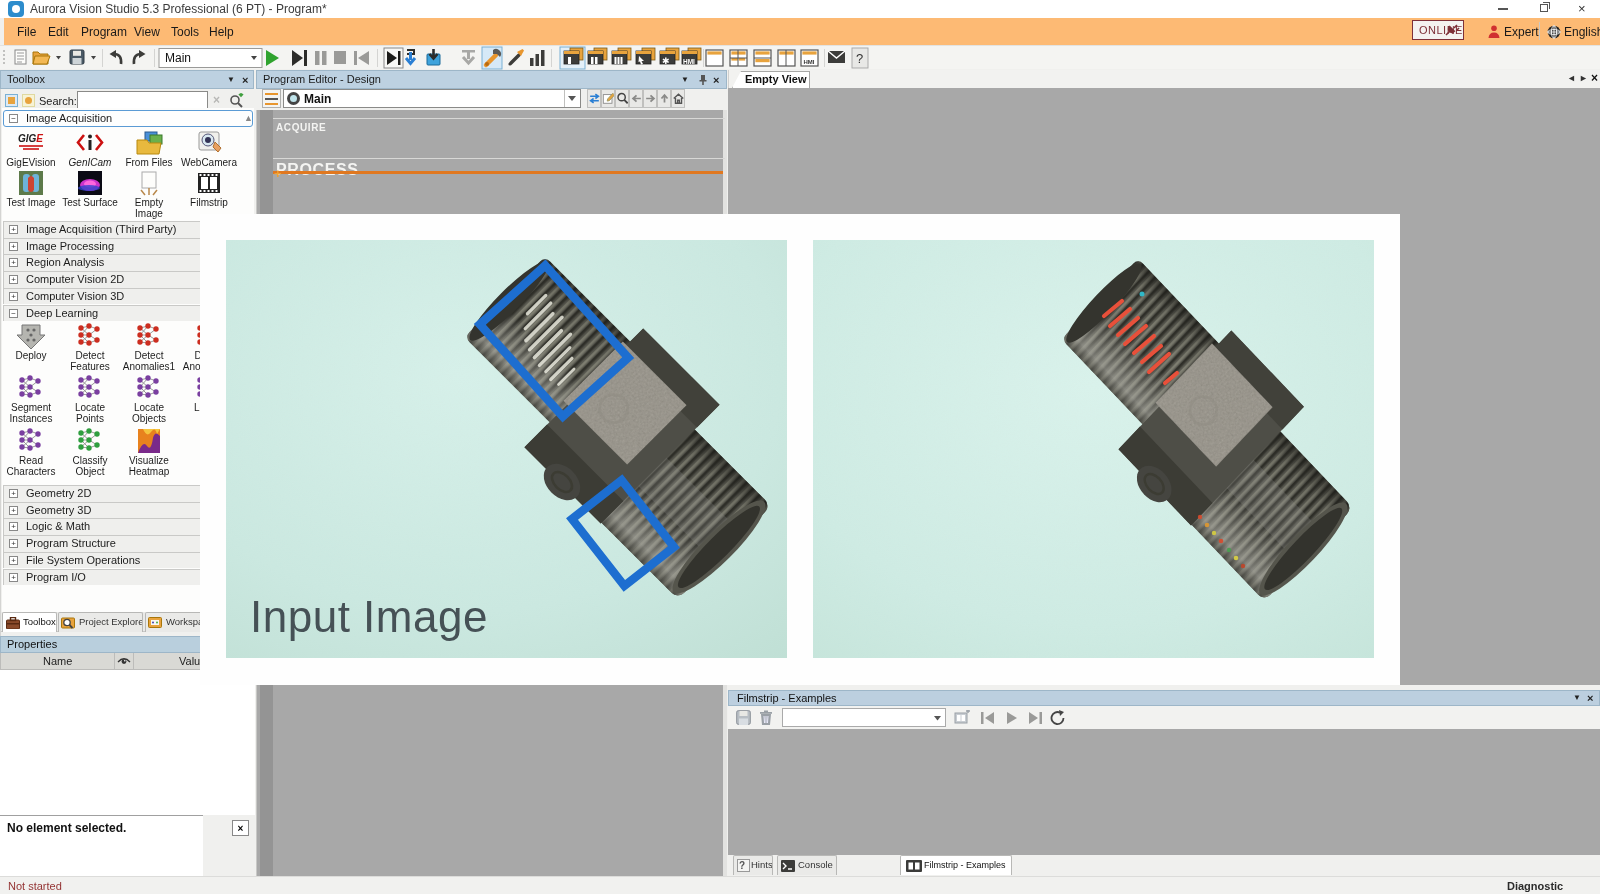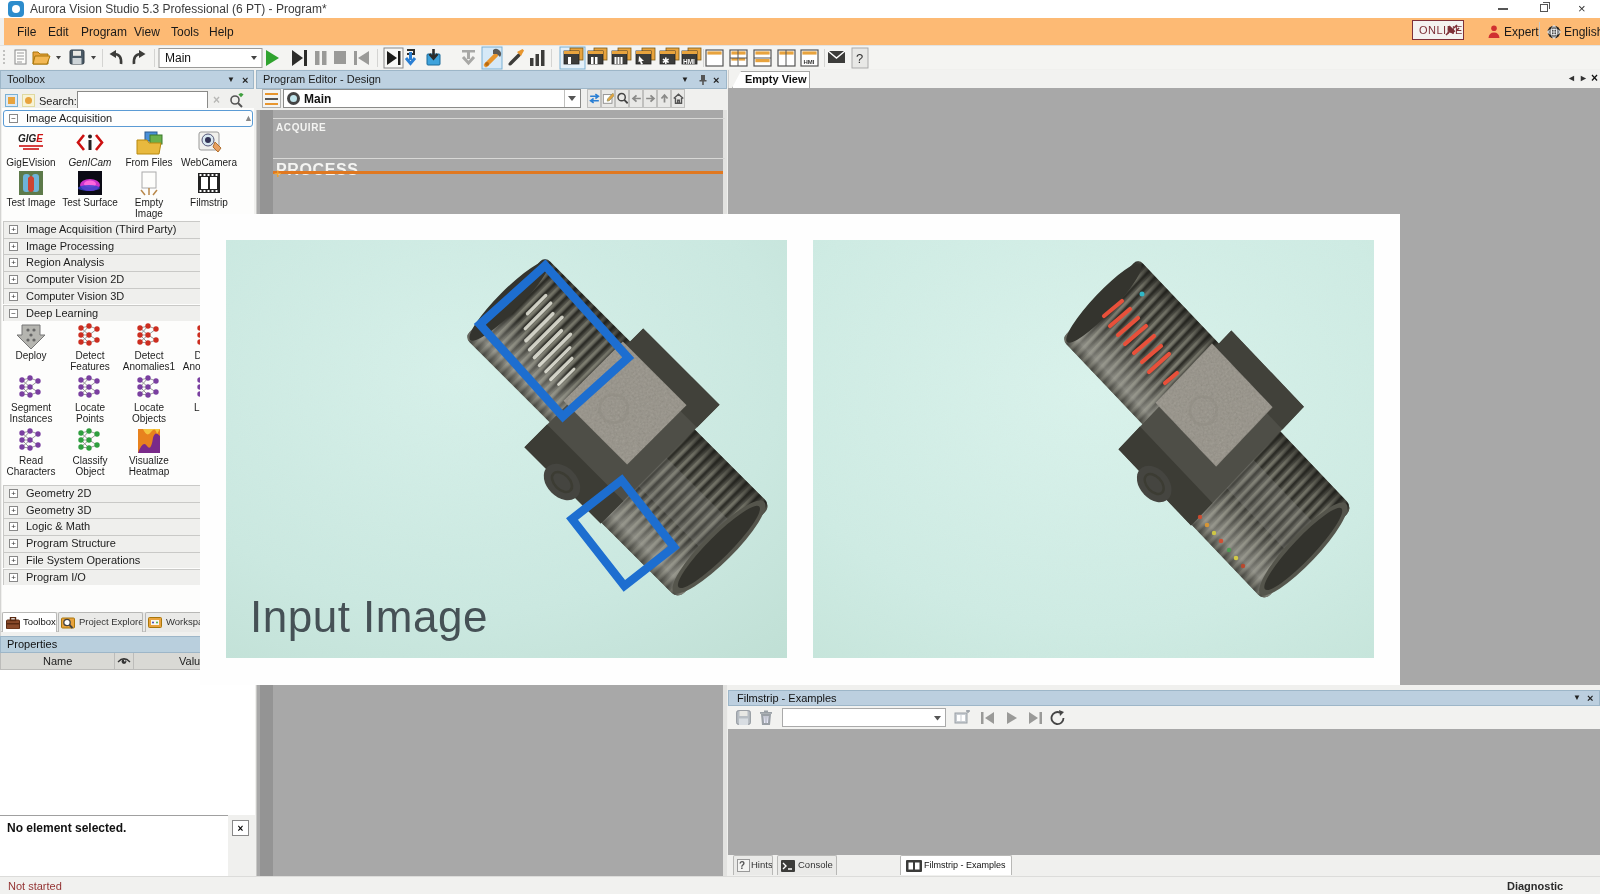--- a/index.html
+++ b/index.html
@@ -37,21 +37,21 @@
 #ia-head .pm { position:absolute; left:5px; top:3px; width:9px; height:9px; border:1px solid #888; background:#fff; font-size:8px; line-height:8px; text-align:center; color:#333; }
 .icell { position:absolute; width:60px; text-align:center; font-size:10px; color:#1c1c1c; line-height:10.5px; }
 .icell .ic { display:block; margin:0 auto 2px auto; width:28px; height:26px; position:relative; }
 
 #tbxtabs { position:absolute; left:0px; top:523px; width:254px; height:20px; background:#eaeae8; border-bottom:1px solid #c9c9c7; }
 .btab { position:absolute; top:0px; height:20px; background:#eaeae8; border:1px solid #b8b8b6; border-bottom:none; border-radius:2px 2px 0 0; font-size:9.5px; color:#333; line-height:18px; padding:0 0 0 20px; white-space:nowrap; overflow:hidden; }
 .btab.active { background:#fff; color:#111; }
 
 #props-head { left:0px; top:636px; width:254px; height:17px; background:#b9cfdd; border:1px solid #9db6c8; font-size:11px; color:#111; line-height:15px; padding-left:6px; }
 #props-cols { left:0px; top:653px; width:254px; height:17px; background:#d9d9d5; border:1px solid #bcbcba; border-top:none; font-size:11px; color:#222; }
-#noel { left:0px; top:815px; width:228px; height:61px; background:#fff; border-top:1px solid #a0a0a0; }
+#noel { left:0px; top:815px; width:203px; height:61px; background:#fff; border-top:1px solid #a0a0a0; }
 #noel .t { position:absolute; left:7px; top:5px; font-weight:bold; font-size:12px; color:#111; }
 #noel .x { position:absolute; left:232px; top:4px; width:17px; height:16px; border:1px solid #888; background:#fff; text-align:center; font-size:10px; font-weight:bold; line-height:15px; }
 #propwhite { left:0px; top:670px; width:255px; height:145px; background:#ffffff; }
 
 #pe-head { left:256px; top:70px; width:471px; }
 #pe-tb { left:256px; top:89px; width:471px; height:21px; background:#f0f0ee; }
 #pe-tb .burger { position:absolute; left:6px; top:0px; width:19px; height:19px; border:1px solid #b0b0ae; background:#f4f4f2; }
 #pe-combo { position:absolute; left:27px; top:0px; width:298px; height:19px; background:#fff; border:1px solid #8a8a88; }
 #pe-combo .gear { position:absolute; left:3px; top:2px; width:13px; height:13px; border-radius:50%; background:#444; }
 #pe-combo .gear:before { content:""; position:absolute; left:3px; top:3px; width:7px; height:7px; border-radius:50%; background:#bfe3ea; }

